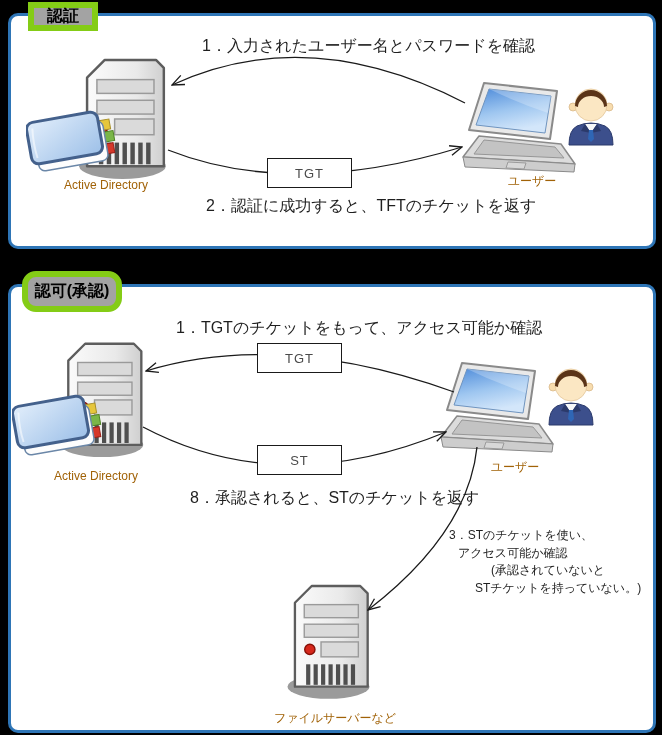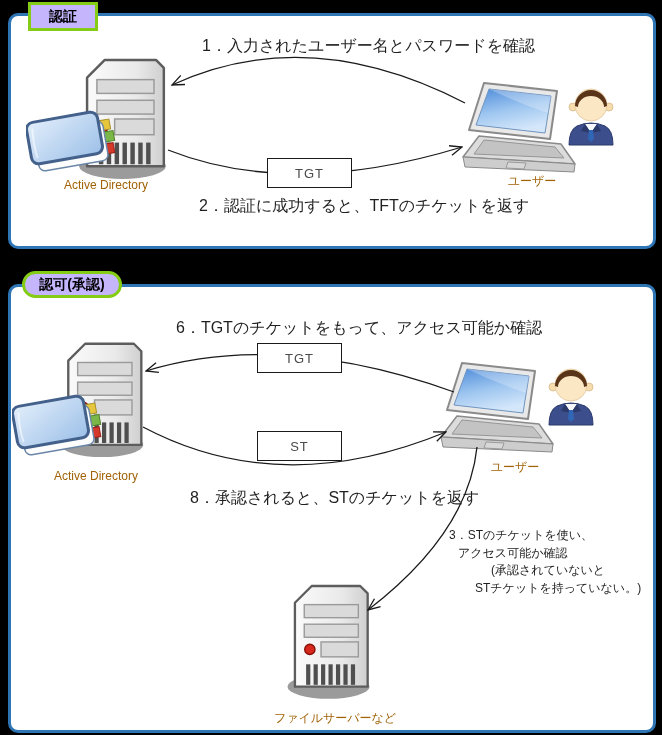--- a/index.html
+++ b/index.html
@@ -1,20 +1,20 @@
 <!DOCTYPE html>
 <html><head>
 <meta charset="utf-8">
 <style>
   html,body{margin:0;padding:0;background:#000;}
   body{width:662px;height:735px;position:relative;font-family:"Liberation Sans","DejaVu Sans",sans-serif;}
   .stage{position:absolute;left:0;top:0;width:662px;height:735px;background:#000;overflow:hidden;}
   .panel{position:absolute;background:#fff;border:3px solid #2E75B6;border-radius:10px;box-sizing:border-box;z-index:0;}
-  .plabel{position:absolute;background:#c4b5fd;border:3px solid #84cc16;box-sizing:border-box;
-          font-weight:bold;font-size:14px;color:#000;display:flex;align-items:center;justify-content:center;
+  .plabel{position:absolute;background:#a3a3a3;border:6px solid #84cc16;box-sizing:border-box;
+          font-weight:bold;font-size:16px;color:#000;display:flex;align-items:center;justify-content:center;
           z-index:5;white-space:nowrap;}
   .note{position:absolute;font-size:16px;color:#1f1f1f;z-index:3;white-space:nowrap;}
   .note3{position:absolute;left:449px;top:527px;font-size:12px;color:#1f1f1f;line-height:17.5px;z-index:3;white-space:nowrap;}
   .note3 .l2{margin-left:9px;}
   .note3 .l3{margin-left:6px;text-align:center;}
   .note3 .l4{margin-left:26px;}
   .ticket{position:absolute;width:85px;height:30px;background:#fff;border:1px solid #1a1a1a;box-sizing:border-box;
           display:flex;align-items:center;justify-content:center;font-size:13px;letter-spacing:1px;color:#4a4a4a;z-index:3;}
   .caption{position:absolute;font-size:12px;color:#a16207;text-align:center;z-index:3;white-space:nowrap;}
   .icon{position:absolute;z-index:1;}
@@ -88,40 +88,40 @@
     </symbol>
   </defs>
 </svg>
 
 <div class="stage">
 
   <div class="panel" style="left:8px;top:13px;width:648px;height:236px;"></div>
   <div class="panel" style="left:8px;top:284px;width:648px;height:449px;"></div>
 
   <div class="plabel" style="left:28px;top:2px;width:70px;height:29px;">認証</div>
-  <div class="plabel" style="left:22px;top:271px;width:100px;height:27px;border-radius:14px;">認可(承認)</div>
+  <div class="plabel" style="left:22px;top:271px;width:100px;height:41px;border-radius:14px;">認可(承認)</div>
 
   <svg class="arrows" width="662" height="735">
     <defs>
       <marker id="ah" viewBox="0 0 14 12" refX="13" refY="6" markerWidth="14" markerHeight="12" orient="auto" markerUnits="userSpaceOnUse">
         <path d="M 1 1 L 13 6 L 1 11" fill="none" stroke="#1a1a1a" stroke-width="1.3"></path>
       </marker>
     </defs>
     <g fill="none" stroke="#1a1a1a" stroke-width="1.3">
       <path d="M 465 103 Q 308 22 172 85" marker-end="url(#ah)"></path>
       <path d="M 168 150 Q 292 199 462 147" marker-end="url(#ah)"></path>
       <path d="M 454 392 Q 281 330 146 371" marker-end="url(#ah)"></path>
       <path d="M 143 427 Q 281 500 446 432" marker-end="url(#ah)"></path>
       <path d="M 477 447 Q 468 533 368 610" marker-end="url(#ah)"></path>
     </g>
   </svg>
 
   <div class="note" style="left:202px;top:36px;">1．入力されたユーザー名とパスワードを確認</div>
   <div class="ticket" style="left:267px;top:158px;">TGT</div>
-  <div class="note" style="left:199px;top:196px;">2．認証に成功すると、TFTのチケットを返す</div>
+  <div class="note" style="left:206px;top:196px;">2．認証に成功すると、TFTのチケットを返す</div>
 
   <div class="icon" style="left:70px;top:56px;">
     <svg width="105" height="124">
         <use href="#srv"></use>
       </svg>
   </div>
   <div class="icon" style="left:26px;top:106px;">
     <svg width="90" height="74">
         <use href="#bk"></use>
       </svg>
@@ -133,23 +133,23 @@
         <use href="#lap"></use>
       </svg>
   </div>
   <div class="icon" style="left:568px;top:86px;">
     <svg width="46" height="60">
         <use href="#per"></use>
       </svg>
   </div>
   <div class="caption" style="left:472px;top:173px;width:120px;">ユーザー</div>
 
-  <div class="note" style="left:176px;top:318px;">6．TGTのチケットをもって、アクセス可能か確認</div>
+  <div class="note" style="left:176px;top:318px;">1．TGTのチケットをもって、アクセス可能か確認</div>
   <div class="ticket" style="left:257px;top:343px;">TGT</div>
-  <div class="ticket" style="left:257px;top:431px;">ST</div>
+  <div class="ticket" style="left:257px;top:445px;">ST</div>
   <div class="note" style="left:190px;top:488px;">8．承認されると、STのチケットを返す</div>
 
   <div class="note3">
     <div class="l1">3．STのチケットを使い、</div>
     <div class="l2">アクセス可能か確認</div>
     <div class="l3">(承認されていないと</div>
     <div class="l4">STチケットを持っていない。)</div>
   </div>
 
   <div class="icon" style="left:53px;top:340px;">

